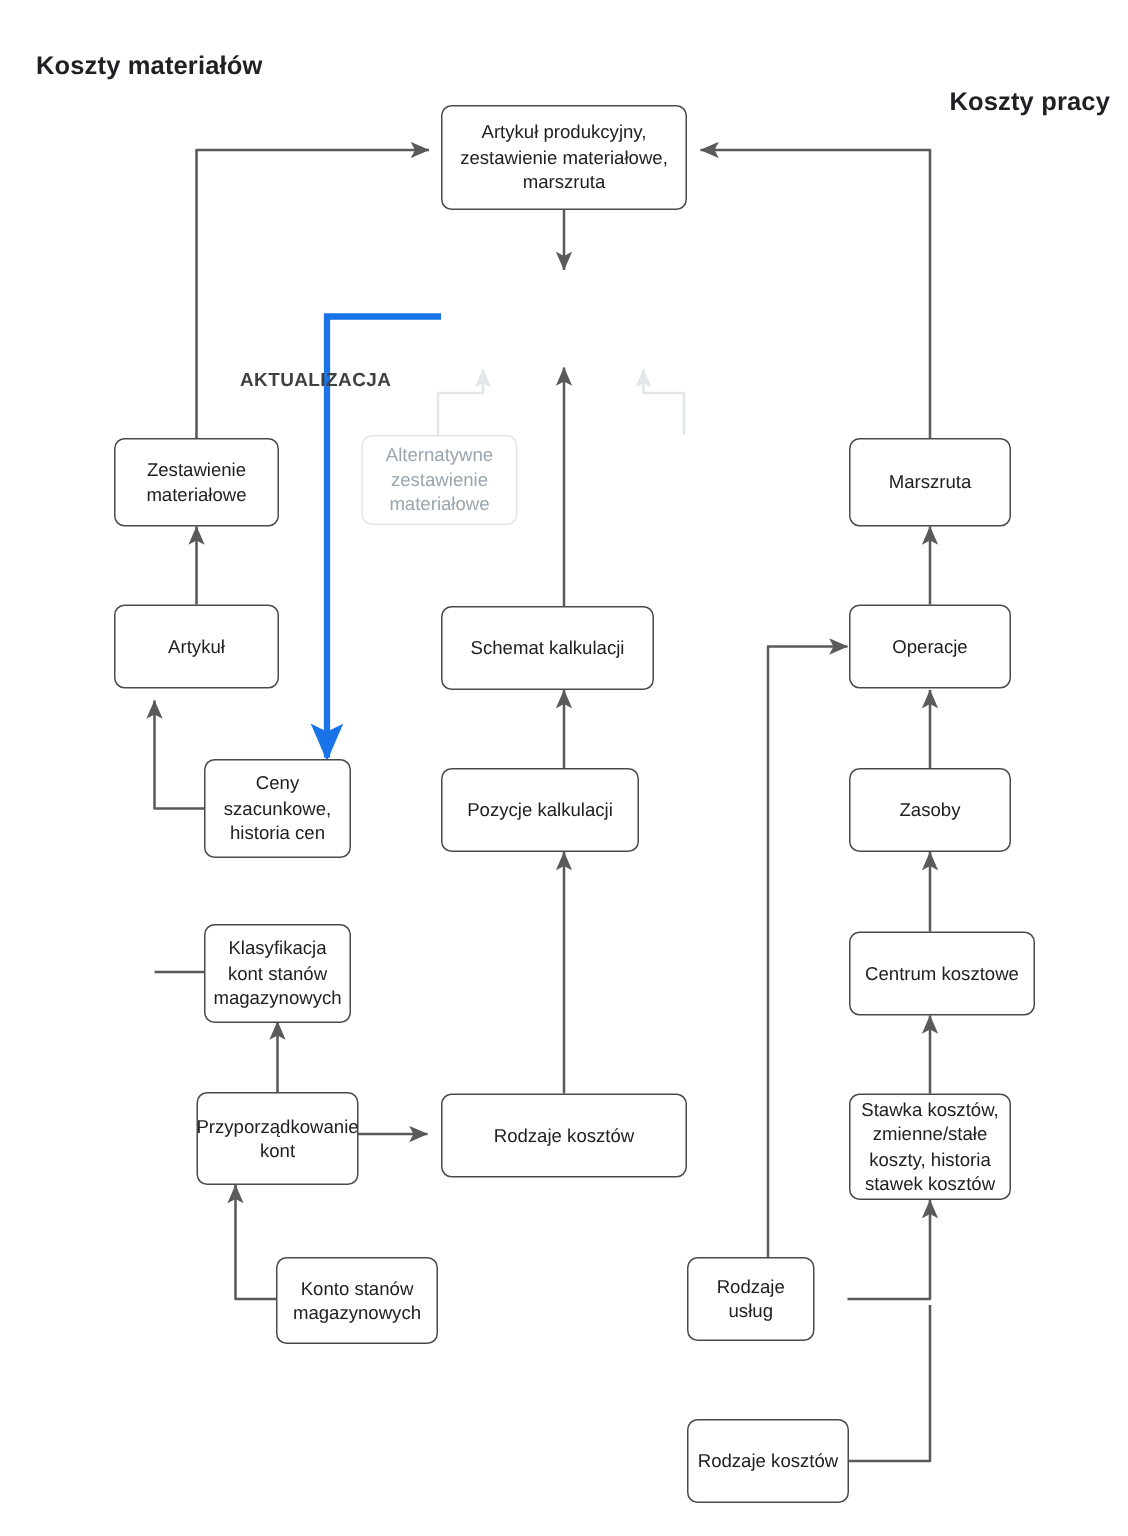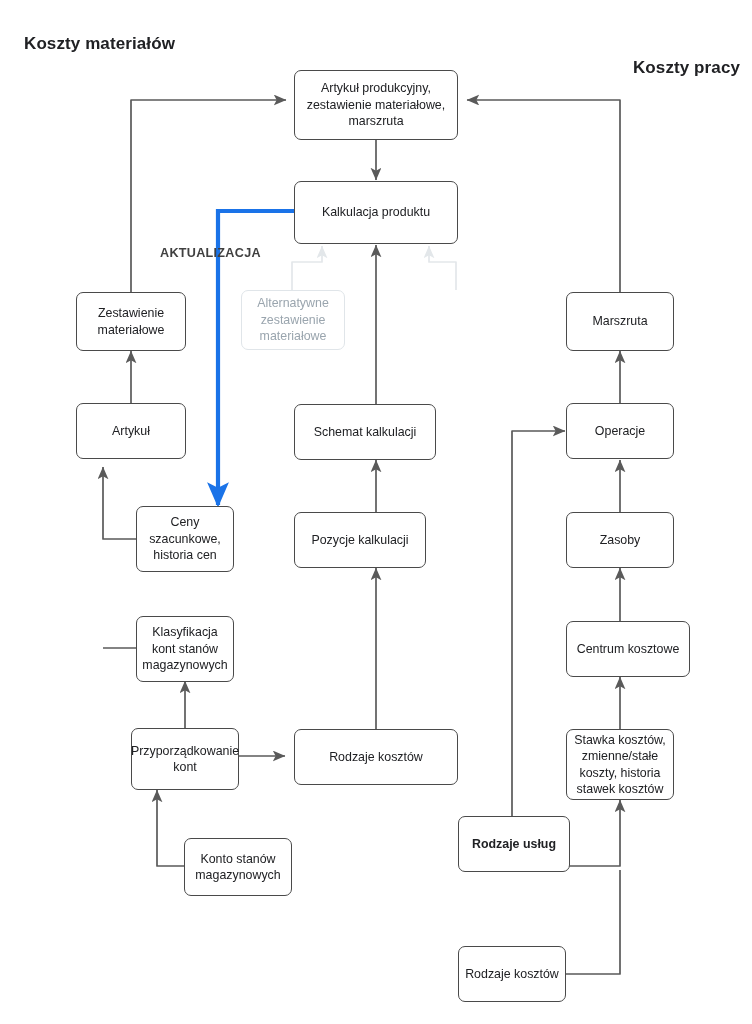--- a/index.html
+++ b/index.html
@@ -99,21 +99,20 @@
     </g>
   </svg>
 
   <div class="hdr" style="left:24px;top:34px;">Koszty materiałów</div>
   <div class="hdr" style="right:12px;top:34px;margin-top:24px;">Koszty pracy</div>
 
   <div class="label-update" style="left:160px;top:246px;">AKTUALIZACJA</div>
 
   <div class="node" style="left:294px;top:70px;width:164px;height:70px;">Artykuł produkcyjny, zestawienie materiałowe, marszruta</div>
 
-  <div class="node" style="left:294px;top:181px;width:164px;height:63px;">Kalkulacja produktu</div>
 
   <div class="node alt" style="left:241px;top:290px;width:104px;height:60px;">Alternatywne zestawienie materiałowe</div>
 
 
   <div class="node" style="left:76px;top:292px;width:110px;height:59px;">Zestawienie materiałowe</div>
 
   <div class="node" style="left:76px;top:403px;width:110px;height:56px;">Artykuł</div>
 
   <div class="node" style="left:136px;top:506px;width:98px;height:66px;">Ceny szacunkowe, historia cen</div>
 
@@ -132,17 +131,17 @@
   <div class="node" style="left:566px;top:292px;width:108px;height:59px;">Marszruta</div>
 
   <div class="node" style="left:566px;top:403px;width:108px;height:56px;">Operacje</div>
 
   <div class="node" style="left:566px;top:512px;width:108px;height:56px;">Zasoby</div>
 
   <div class="node" style="left:566px;top:621px;width:124px;height:56px;">Centrum kosztowe</div>
 
   <div class="node" style="left:566px;top:729px;width:108px;height:71px;">Stawka kosztów, zmienne/stałe koszty, historia stawek kosztów</div>
 
-  <div class="node" style="left:458px;top:816px;width:112px;height:56px;font-weight:bold;">Rodzaje usług</div>
+  <div class="node" style="left:458px;top:838px;width:85px;height:56px;">Rodzaje usług</div>
 
   <div class="node" style="left:458px;top:946px;width:108px;height:56px;">Rodzaje kosztów</div>
 
 </div>
 
 </body></html>

